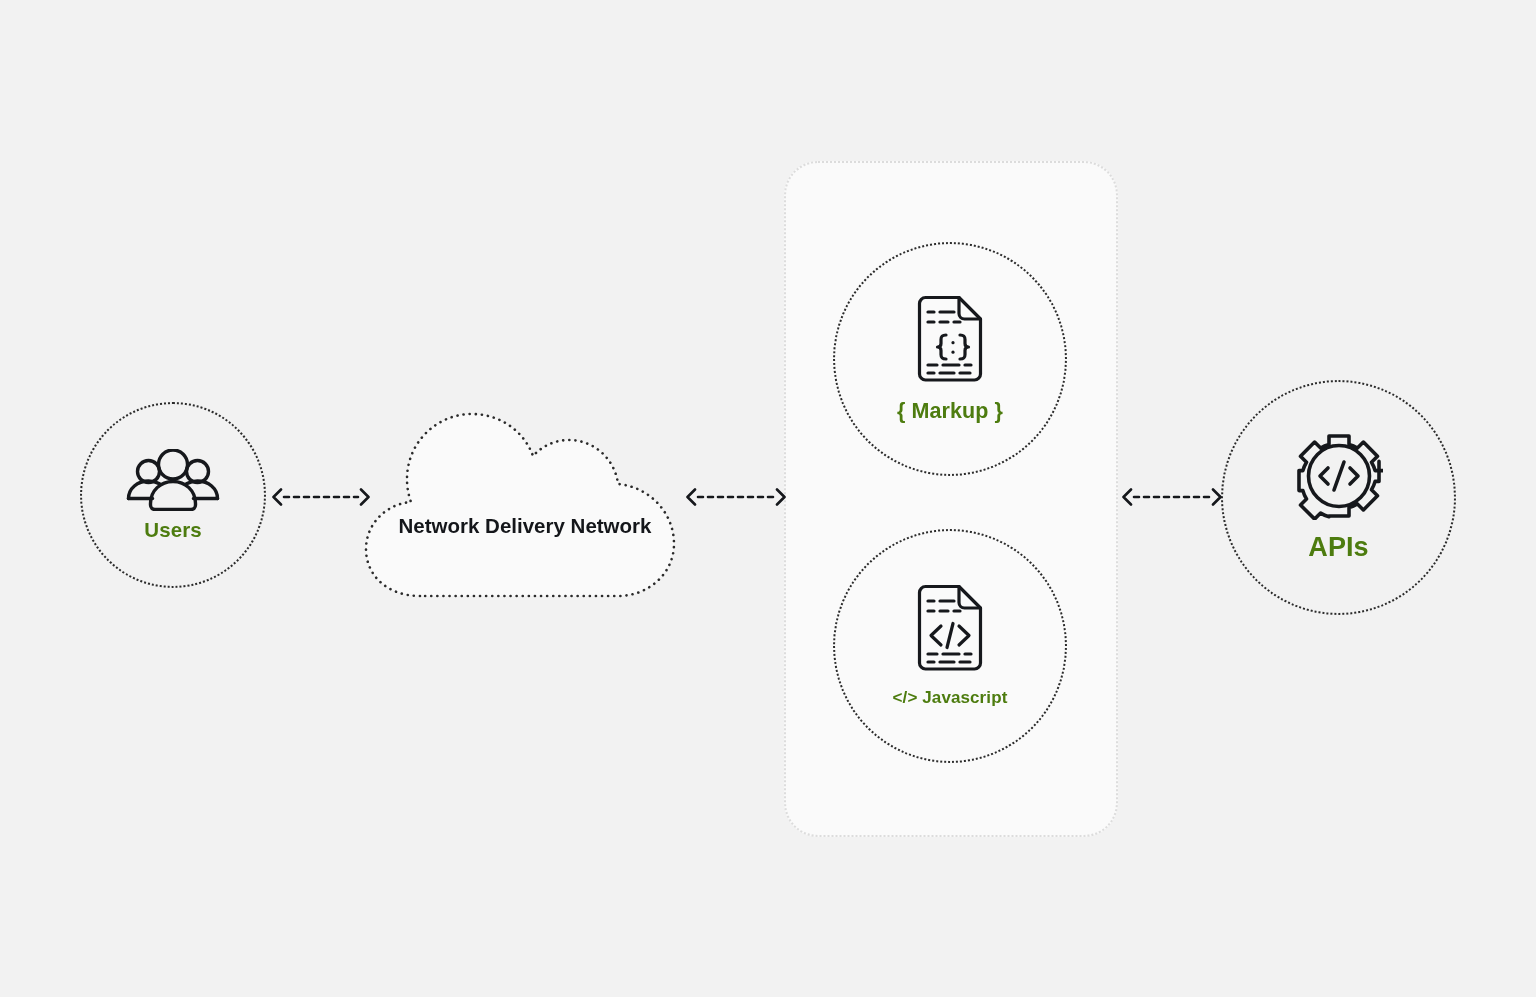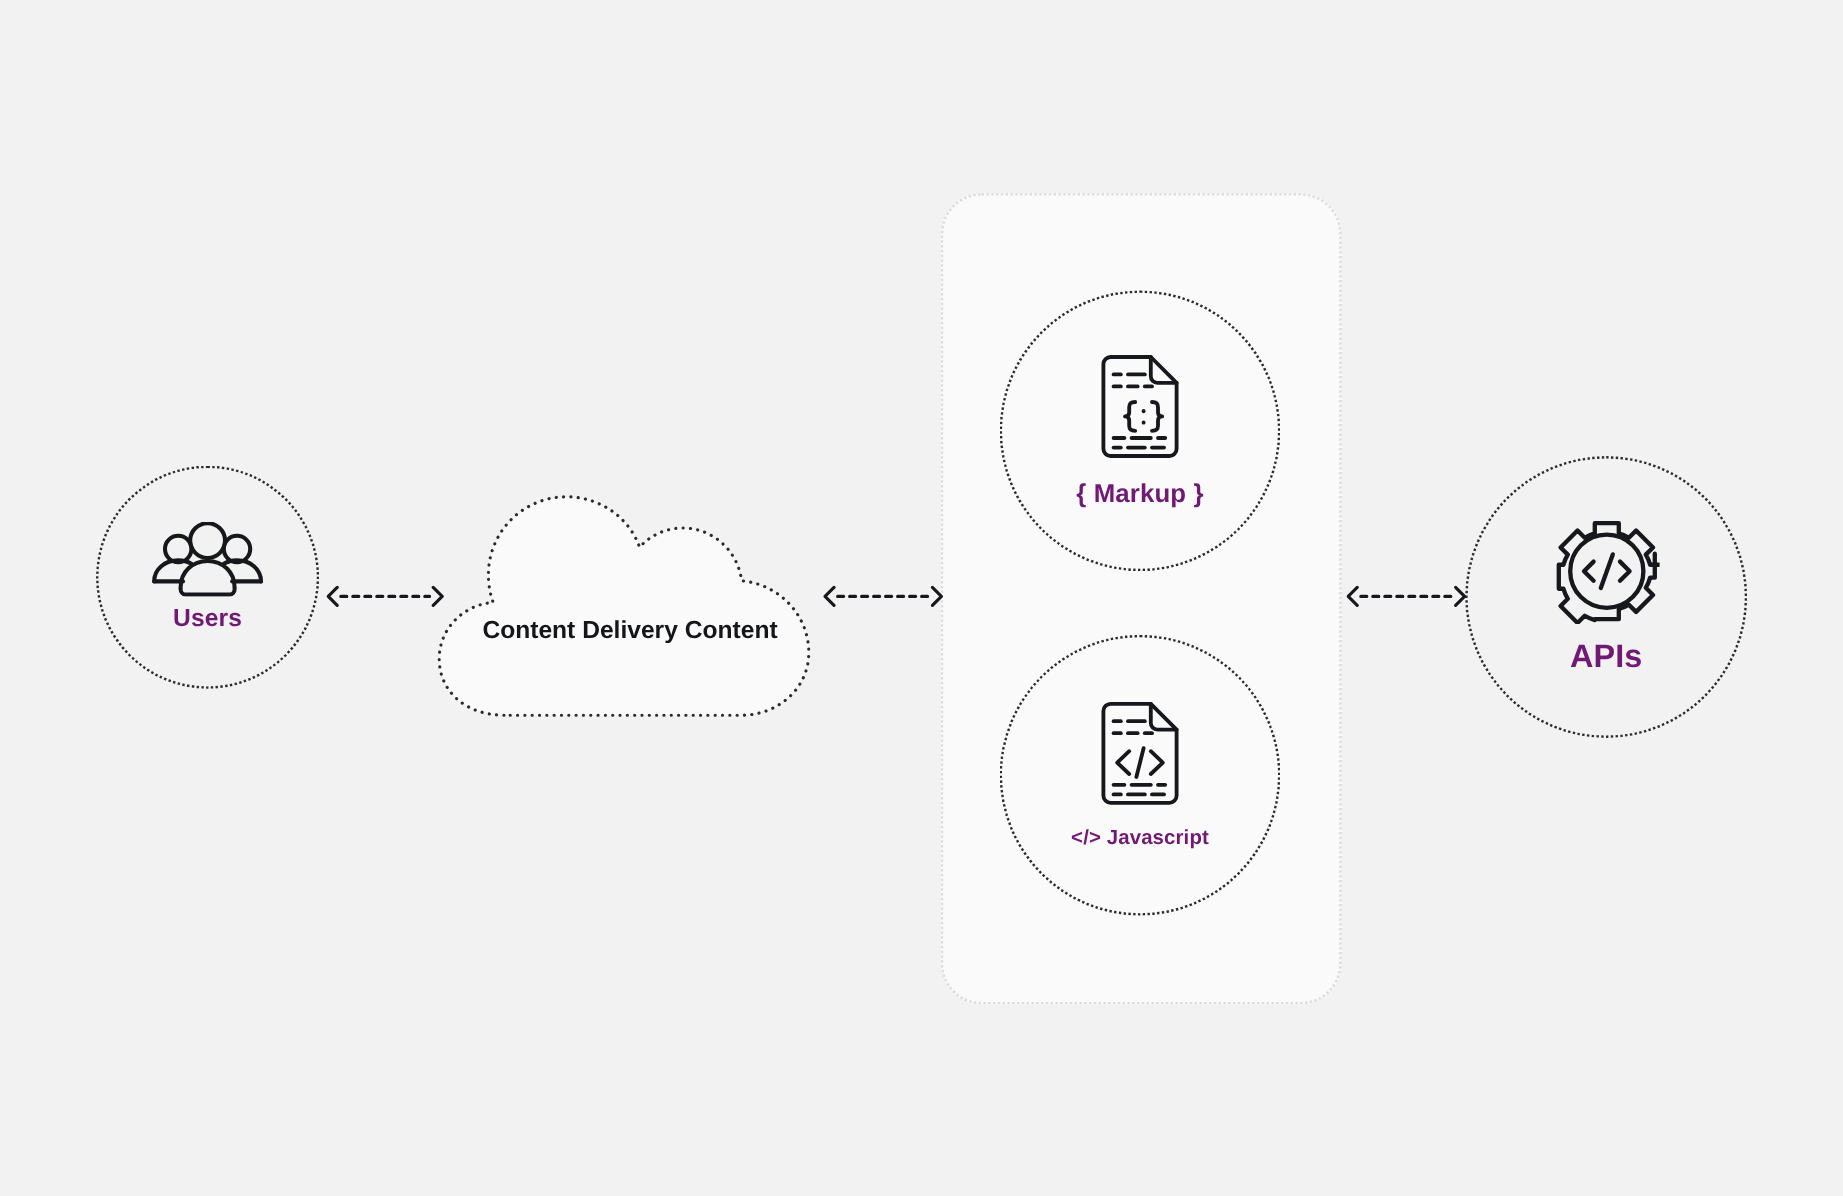--- a/index.html
+++ b/index.html
@@ -34,29 +34,29 @@
     background: transparent;
   }
 
   .node-icon {
     display: block;
     line-height: 0;
   }
 
   .node-label {
     font-weight: 700;
-    color: #701a75;
+    color: #4d7c0f;
     letter-spacing: 0.1px;
     text-align: center;
     white-space: nowrap;
   }
 
   
   #users-node {
-    left: 80px; top: 388px;
+    left: 80px; top: 402px;
     width: 186px; height: 186px;
   }
   #users-node .node-icon { margin-bottom: 7px; }
   #users-node .node-label { font-size: 20.5px; }
 
   
   #cdn-node {
     left: 360px; top: 396px;
     width: 330px; height: 206px;
   }
@@ -144,21 +144,21 @@
                C 6 128 26 108 51 106
                C 48 98 47 90 47 83
                C 47 47 76 18 112 18
                C 140 18 164 35 173 60
                C 182 50 195 44 209 44
                C 234 44 255 63 258 88
                C 290 91 314 117 314 148
                C 314 177 289 200 258 200
                Z" fill="#fafafa" stroke="#2b2b2b" stroke-width="2.6" stroke-linecap="round" stroke-dasharray="0.1 6"></path>
     </svg>
-    <div id="cdn-label">Content Delivery Content</div>
+    <div id="cdn-label">Network Delivery Network</div>
   </div>
 
   <div class="node circle-node" id="markup-node">
     <span class="node-icon">
       <svg width="74" height="88" viewBox="0 0 74 88" fill="none" stroke="#16181c" stroke-width="3.2" stroke-linecap="round" stroke-linejoin="round">
 
         <path d="M6.5 8.5a6 6 0 0 1 6-6H46l21.5 21.5v55a6 6 0 0 1-6 6h-49a6 6 0 0 1-6-6z"></path>
         <path d="M46 2.5v16a5.5 5.5 0 0 0 5.5 5.5h16"></path>
 
         <path d="M15 17h6"></path>

